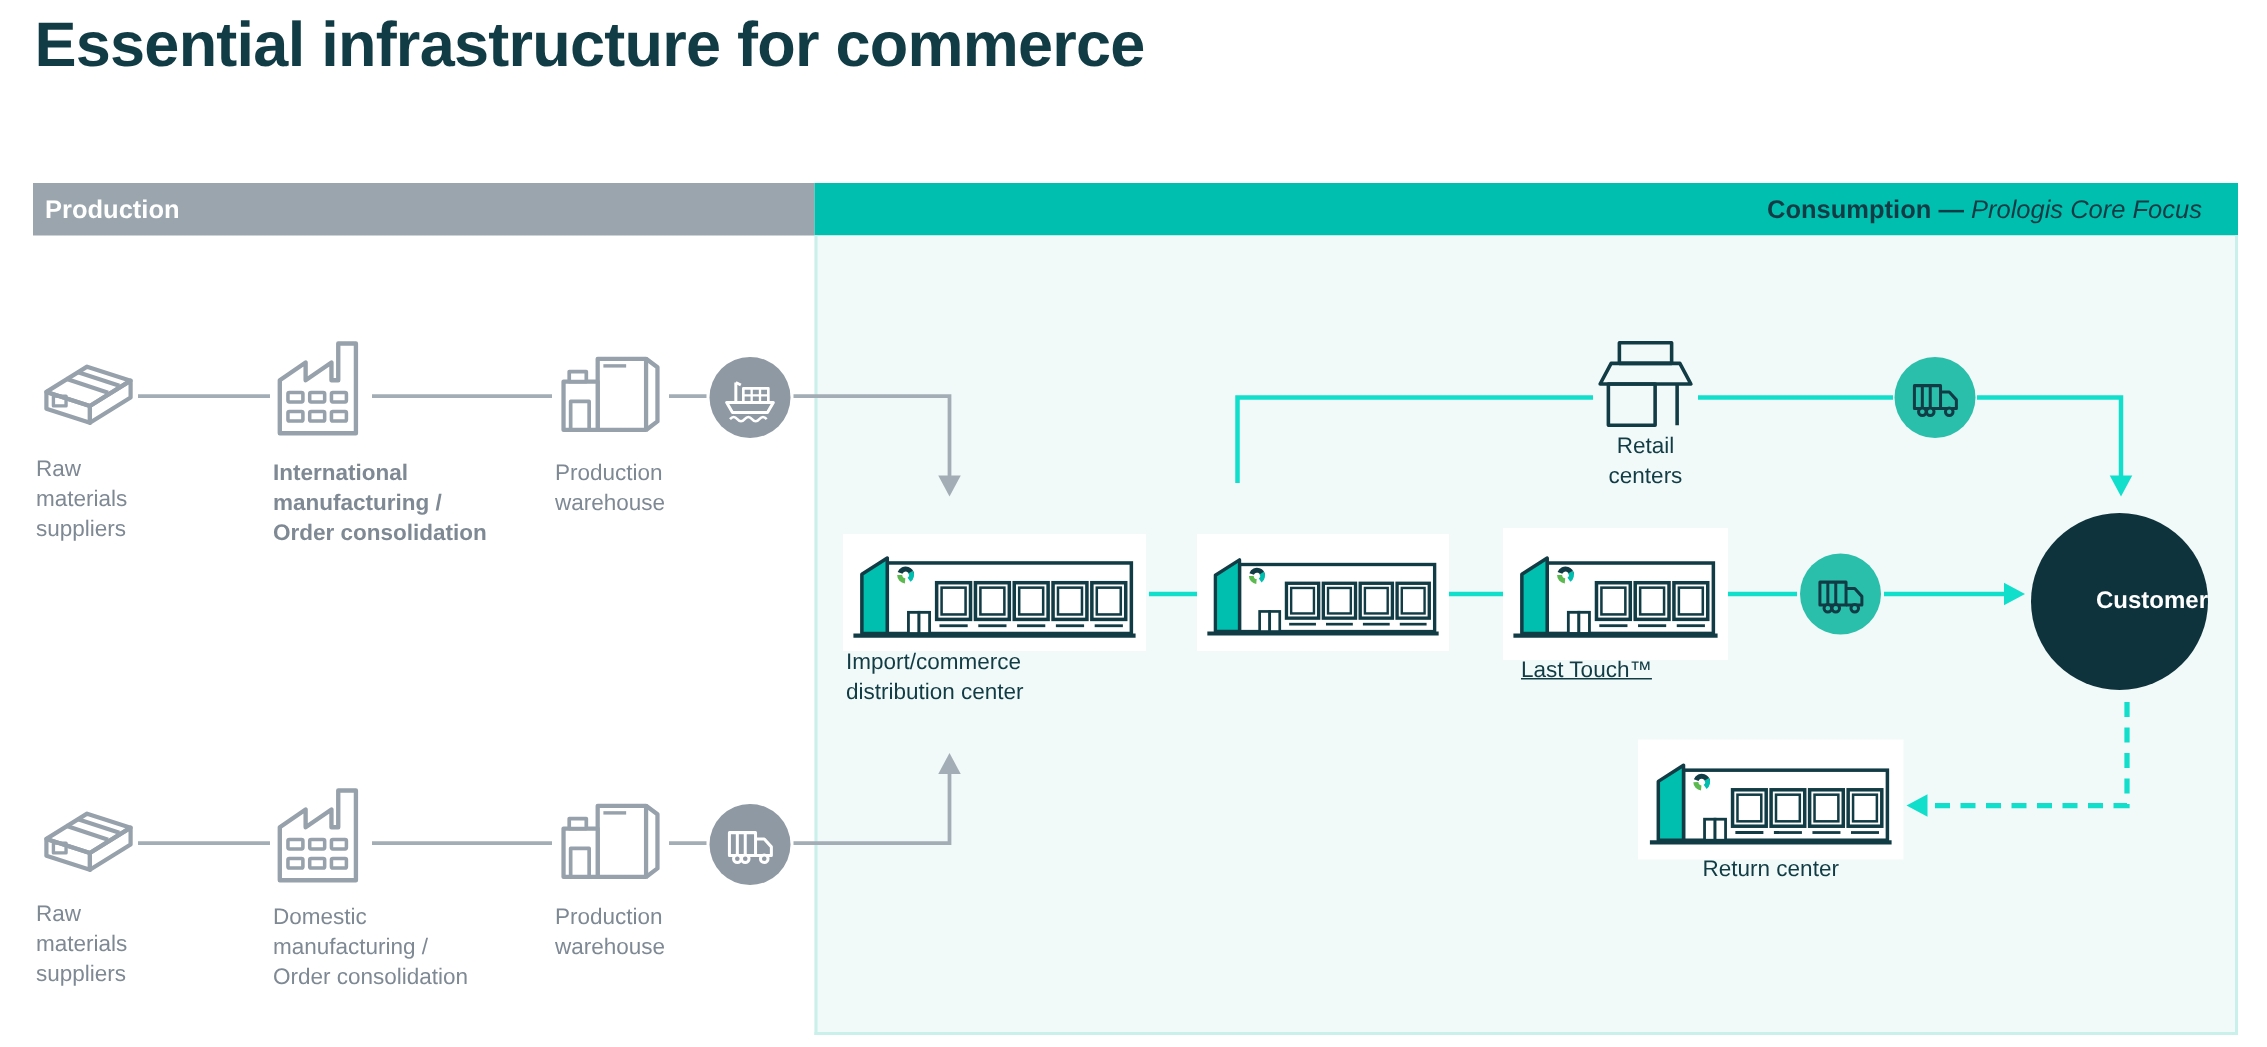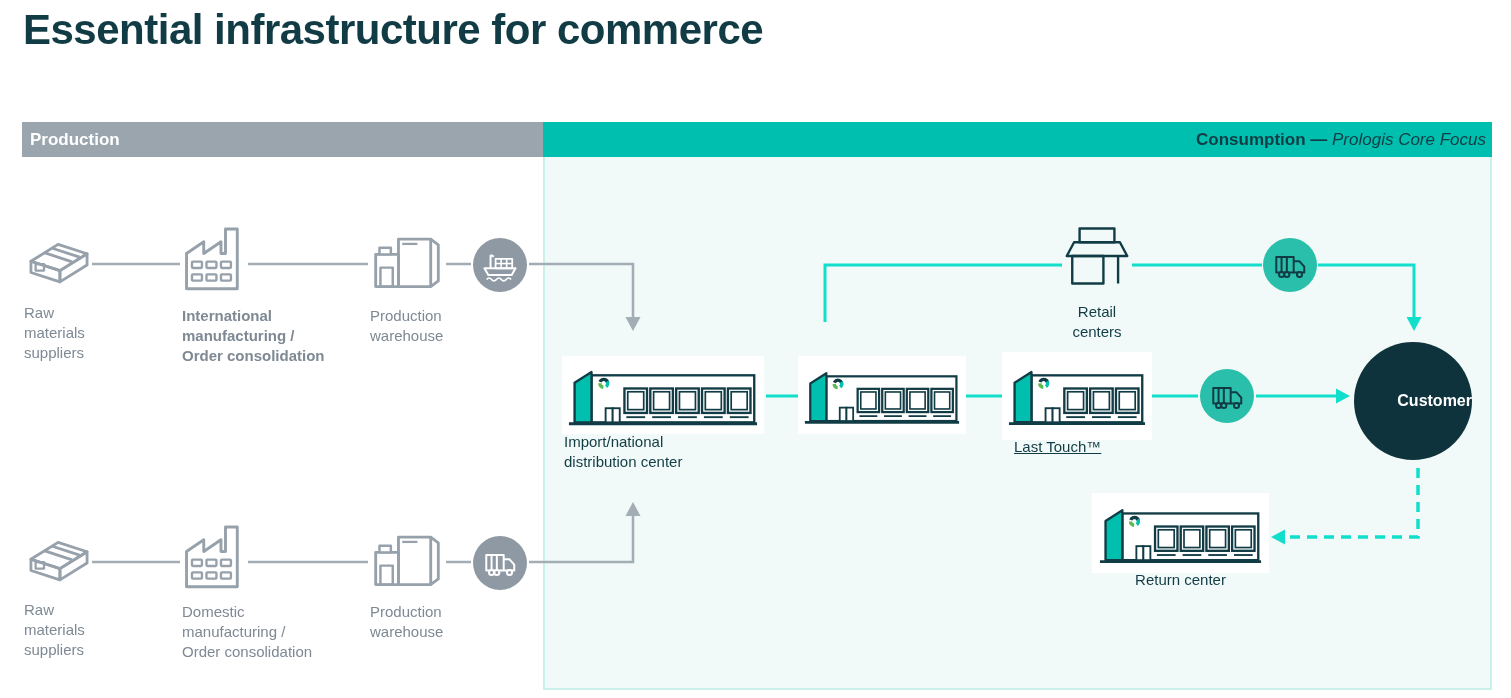--- a/index.html
+++ b/index.html
@@ -9,21 +9,21 @@
   }
   .abs{position:absolute;}
   #page-title{
     font-size:42px;font-weight:700;letter-spacing:-0.5px;color:var(--navy);
     white-space:nowrap;
   }
   .band{display:flex;align-items:center;}
   .band-prod{background:var(--gray-bar);}
   .band-cons{background:var(--teal-bar);justify-content:flex-end;}
   .band-label{font-size:17px;font-weight:700;color:#fff;padding-left:8px;}
-  .cons-label{font-size:17px;color:var(--navy);padding-right:6px;white-space:pre;}
+  .cons-label{font-size:17px;color:var(--navy);padding-right:24px;white-space:pre;}
   .cons-label b{font-weight:700;}
   .cons-label i{font-style:italic;font-weight:400;}
   #panel{
     background:var(--panel-bg);
     border:2px solid var(--panel-border);border-top:none;box-sizing:border-box;
   }
   .lbl{font-size:15px;line-height:20px;white-space:pre-line;}
   .lbl-gray{color:#7e8994;}
   .lbl-navy{color:var(--navy);}
   .lbl-center{text-align:center;}
@@ -218,21 +218,21 @@
         <rect x="118.5" y="28.5" width="17" height="19" fill="none" stroke="#123c45" stroke-width="1.8"></rect>
         <line x1="117" y1="55.5" x2="137" y2="55.5" stroke="#123c45" stroke-width="2"></line>
         <rect x="142.5" y="25" width="24" height="26" fill="#fff" stroke="#123c45" stroke-width="2.5"></rect>
         <rect x="146" y="28.5" width="17" height="19" fill="none" stroke="#123c45" stroke-width="1.8"></rect>
         <line x1="144.5" y1="55.5" x2="164.5" y2="55.5" stroke="#123c45" stroke-width="2"></line>
         <rect x="170" y="25" width="24" height="26" fill="#fff" stroke="#123c45" stroke-width="2.5"></rect>
         <rect x="173.5" y="28.5" width="17" height="19" fill="none" stroke="#123c45" stroke-width="1.8"></rect>
         <line x1="172" y1="55.5" x2="192" y2="55.5" stroke="#123c45" stroke-width="2"></line>
       </svg>
     </div>
-  <div class="abs lbl lbl-navy" style="left:564px;top:432px;width:190px;">Import/national
+  <div class="abs lbl lbl-navy" style="left:564px;top:432px;width:190px;">Import/commerce
 distribution center</div>
 
   <div class="abs whitebox" style="left:798px;top:356px;width:168px;height:78px;"></div>
   <div class="abs" style="left:804px;top:364px;width:156px;height:64px;">
       <svg viewBox="0 0 174.5 66" width="100%" height="100%" preserveAspectRatio="xMidYMid meet">
         <rect x="25" y="11" width="145.5" height="50" fill="#fff" stroke="#123c45" stroke-width="2.5"></rect>
         <polygon points="7,19 25,7.5 25,61 7,61" fill="#00bfae" stroke="#123c45" stroke-width="2.5" stroke-linejoin="round"></polygon>
         <line x1="1" y1="62.5" x2="173.5" y2="62.5" stroke="#123c45" stroke-width="3"></line>
         <g transform="translate(38,19.5)">
         <circle r="4.2" fill="none" stroke="#123c45" stroke-width="3.6" stroke-dasharray="11 16" transform="rotate(-160)"></circle>
@@ -287,21 +287,21 @@
   <div class="abs lbl lbl-navy" style="left:1014px;top:437px;width:145px;text-decoration:underline;">Last Touch™</div>
 
   <div class="abs" style="left:1064px;top:224px;width:66px;height:64px;">
     <svg viewBox="0 0 72 66" width="66" height="64" fill="none" stroke="var(--navy)" stroke-width="2.6" stroke-linejoin="round">
       <rect x="17" y="3" width="38" height="15"></rect>
       <polygon points="11,18 61,18 69,33 3,33"></polygon>
       <rect x="9" y="33" width="34" height="30"></rect>
       <line x1="59" y1="33" x2="59" y2="63"></line>
     </svg>
   </div>
-  <div class="abs lbl lbl-navy lbl-center" style="left:1061px;top:302px;width:72px;">Retail
+  <div class="abs lbl lbl-navy lbl-center" style="left:1061px;top:288px;width:72px;">Retail
 centers</div>
 
   <div class="abs circle circle-teal" style="left:1263px;top:238px;width:54px;height:54px;">
     <svg viewBox="0 0 36 36" width="38" height="38" fill="none" stroke="var(--navy)" stroke-width="1.9" stroke-linejoin="round">
       <rect x="5" y="10.5" width="16.5" height="14.5"></rect>
       <line x1="10" y1="10.5" x2="10" y2="25"></line>
         <line x1="15" y1="10.5" x2="15" y2="25"></line>
       <path d="M21.5,14.5 h5.5 l4.5,5 v5.5 h-10"></path>
       <circle cx="10" cy="27" r="2.4" fill="var(--teal-circle)"></circle>
         <circle cx="15" cy="27" r="2.4" fill="var(--teal-circle)"></circle>

